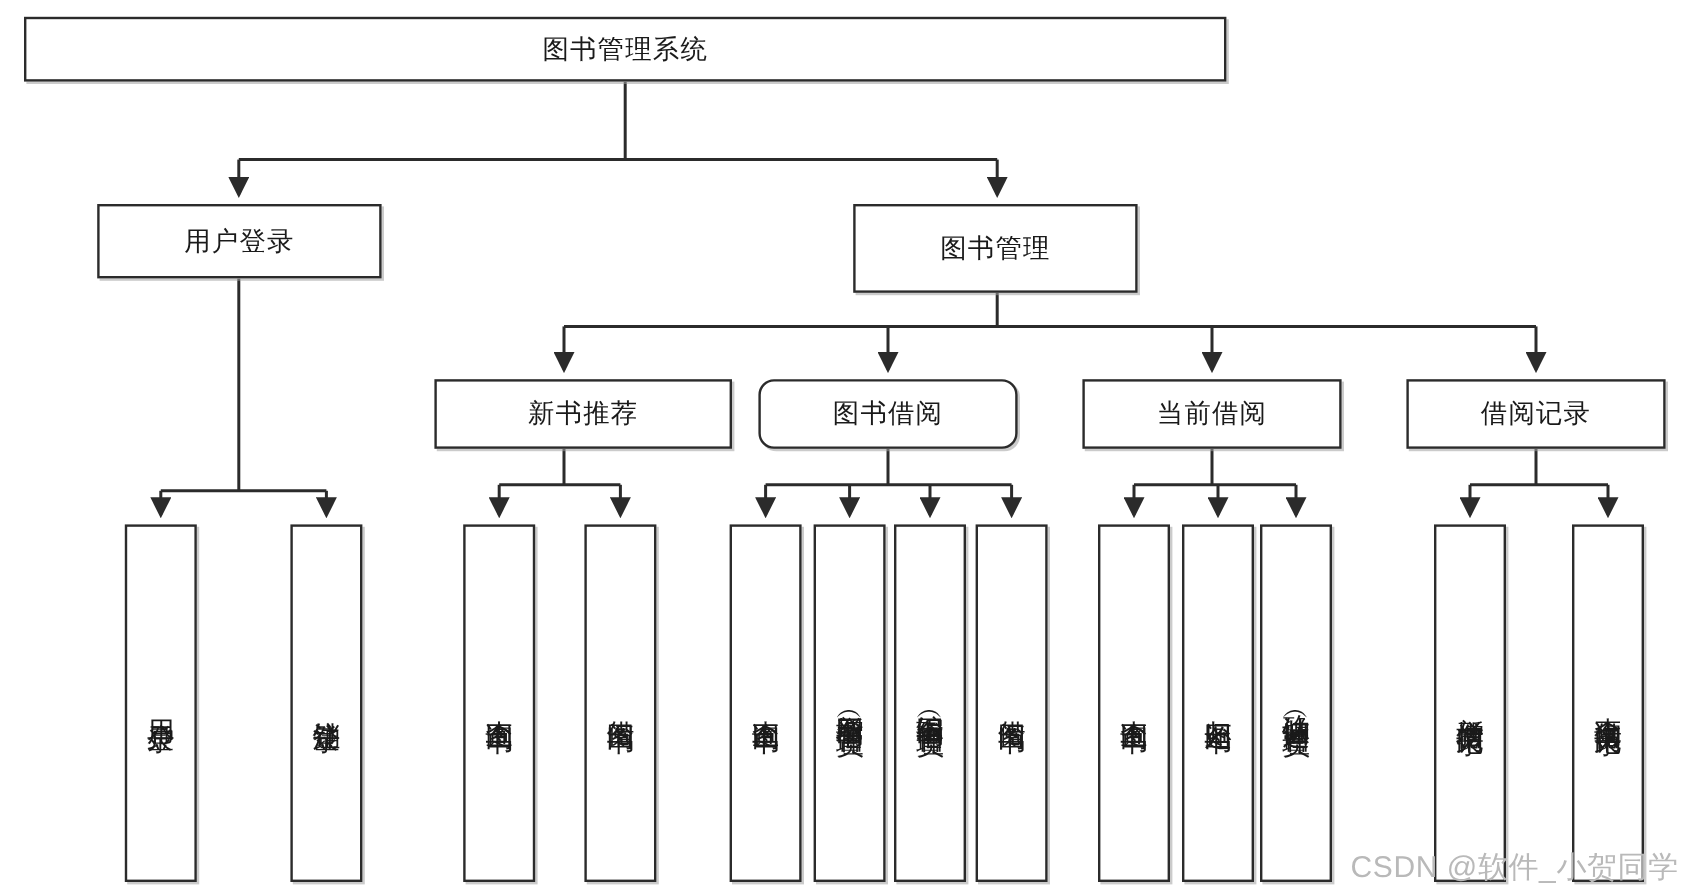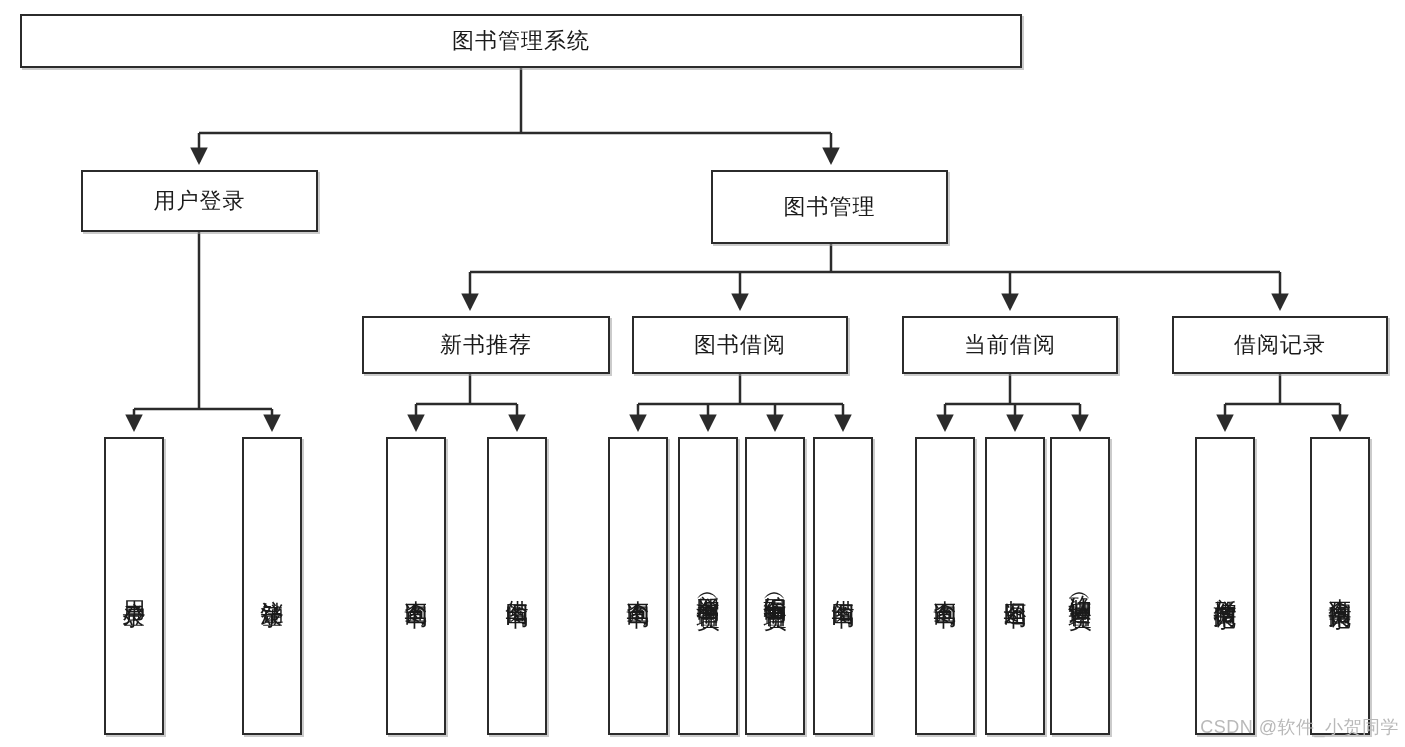--- a/index.html
+++ b/index.html
@@ -52,21 +52,21 @@
     font-size: 23px;
     line-height: 1.18;
     letter-spacing: 2px;
     white-space: nowrap;
     max-height: 282px;
   }
   .watermark {
     position: absolute;
     right: 6px;
     bottom: 8px;
-    font-size: 18px;
+    font-size: 25px;
     color: #b9b9b9;
     letter-spacing: 0.5px;
     z-index: 6;
     white-space: nowrap;
     font-family: "Liberation Sans", "DejaVu Sans", sans-serif;
   }
 </style>
 </head>
 <body>
 
@@ -129,21 +129,21 @@
   <div class="node" id="node-l2-0" style="left: 81px; top: 170px; width: 237px; height: 62px;">
     <span class="label">用户登录</span>
   </div>
   <div class="node" id="node-l2-1" style="left: 711px; top: 170px; width: 237px; height: 74px;">
     <span class="label">图书管理</span>
   </div>
 
   <div class="node" id="node-l3-0" style="left: 362px; top: 316px; width: 248px; height: 58px;">
     <span class="label">新书推荐</span>
   </div>
-  <div class="node" id="node-l3-1" style="left: 632px; top: 316px; width: 216px; height: 58px;">
+  <div class="node" id="node-l3-1" style="left: 632px; top: 316px; width: 216px; height: 58px; border-radius: 13px;">
     <span class="label">图书借阅</span>
   </div>
   <div class="node" id="node-l3-2" style="left: 902px; top: 316px; width: 216px; height: 58px;">
     <span class="label">当前借阅</span>
   </div>
   <div class="node" id="node-l3-3" style="left: 1172px; top: 316px; width: 216px; height: 58px;">
     <span class="label">借阅记录</span>
   </div>
 
   <div class="node leaf" id="node-leaf-0" style="left: 104px; top: 437px; width: 60px; height: 298px;">

